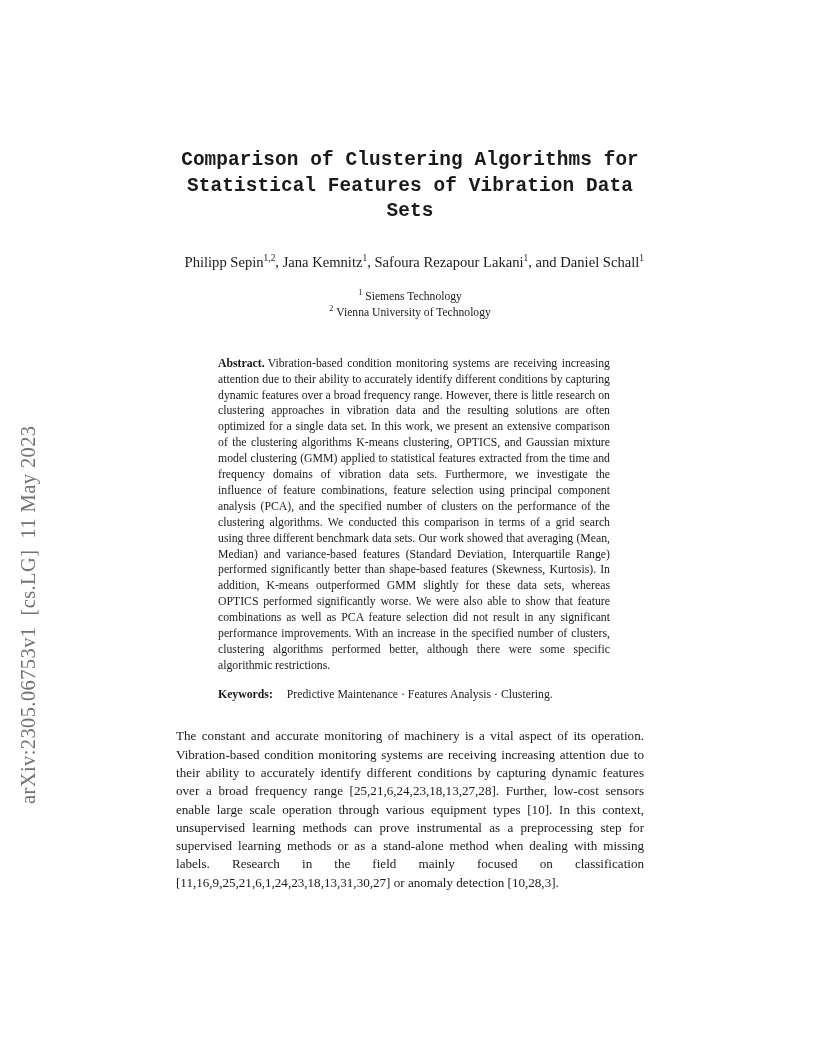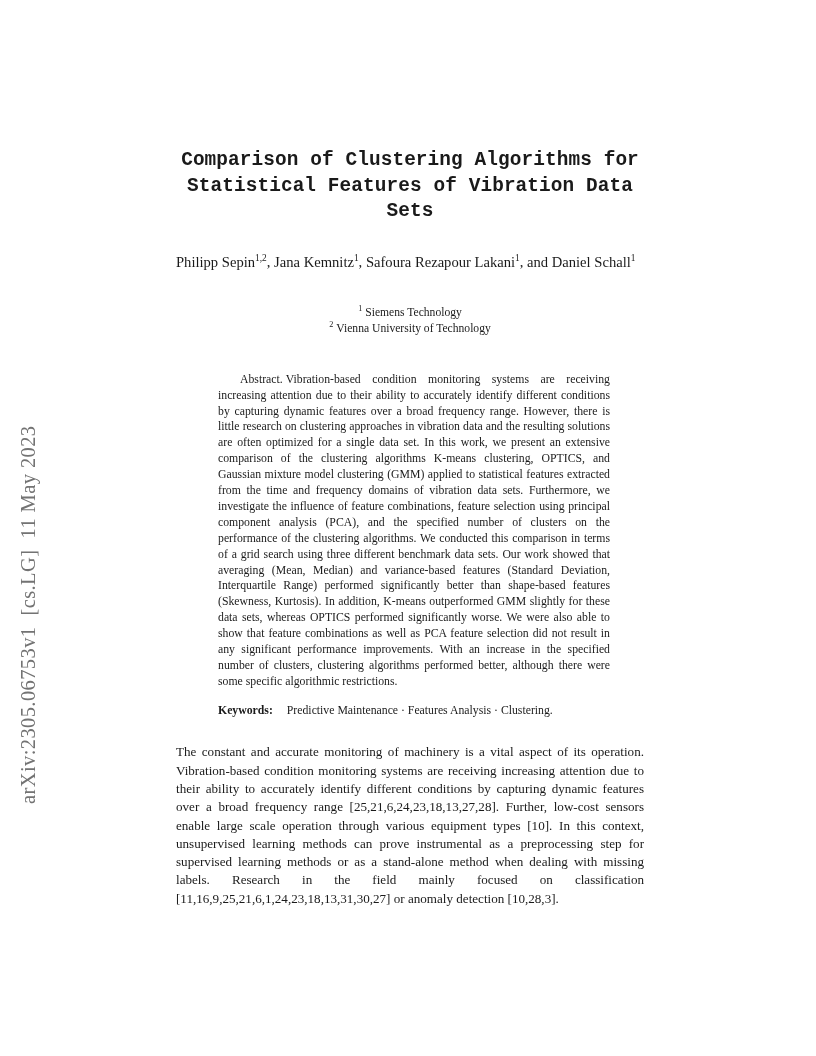--- a/index.html
+++ b/index.html
@@ -58,31 +58,31 @@
     text-align: center;
     letter-spacing: 0.1px;
     font-family: Liberation Mono, monospace;
   }
   .title-line { display: block; }
 
   .authors {
     margin: 0;
     padding-top: 28px;
     font-size: 14.6px;
-    text-align: left;
+    text-align: right;
     line-height: 1.3;
   }
   .authors sup {
     font-size: 9.4px;
     vertical-align: super;
     line-height: 0;
   }
 
   .affiliations {
-    margin: 16px;
+    margin: 0;
     padding-top: 17px;
     text-align: center;
     font-size: 11.6px;
     line-height: 1.42;
   }
   .affiliations .aff-line { display: block; }
   .affiliations sup {
     font-size: 8.2px;
     vertical-align: super;
     line-height: 0;
@@ -95,23 +95,22 @@
     margin-left: 42px;
     margin-right: 0px;
     width: 392px;
     font-size: 11.75px;
     line-height: 1.355;
     text-align: justify;
     text-justify: inter-word;
     hyphens: manual;
   }
   .abstract-head {
-    font-weight: normal;
+    font-weight: bold;
     padding-right: 3px;
-    margin-left: 22px;
   }
   .keywords {
     margin-top: 13px;
     font-size: 11.75px;
     line-height: 1.355;
     text-align: left;
   }
   .keywords-head {
     font-weight: bold;
     padding-right: 14px;

